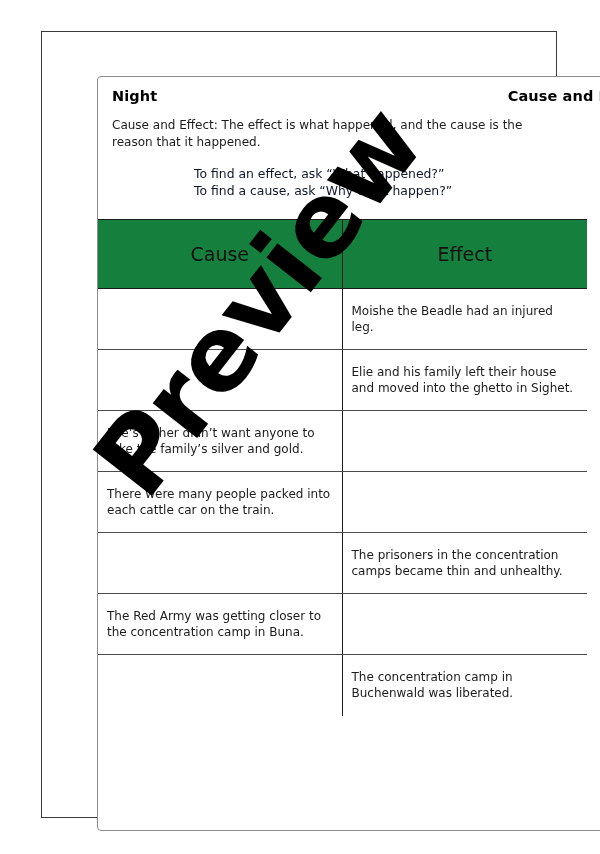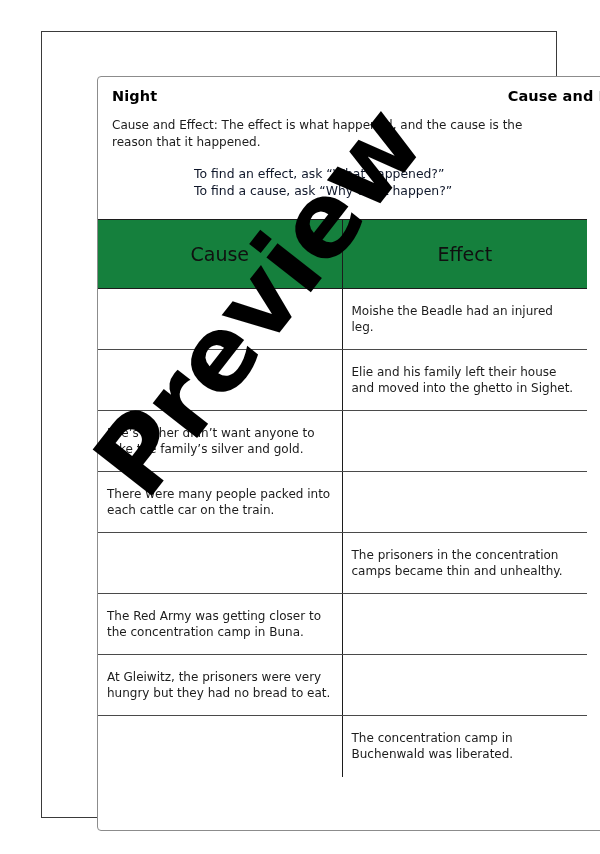--- a/index.html
+++ b/index.html
@@ -188,24 +188,20 @@
           <td class="cell-effect"></td>
         </tr>
         <tr>
           <td class="cell-cause"></td>
           <td class="cell-effect">The prisoners in the concentration camps became thin and unhealthy.</td>
         </tr>
         <tr>
           <td class="cell-cause">The Red Army was getting closer to the concentration camp in Buna.</td>
           <td class="cell-effect"></td>
         </tr>
-        <tr>
-          <td class="cell-cause">At Gleiwitz, the prisoners were very hungry but they had no bread to eat.</td>
-          <td class="cell-effect"></td>
-        </tr>
         <tr class="row-last">
           <td class="cell-cause"></td>
           <td class="cell-effect">The concentration camp in Buchenwald was liberated.</td>
         </tr>
       </tbody>
     </table>
 
   </div>
 </div>
 

